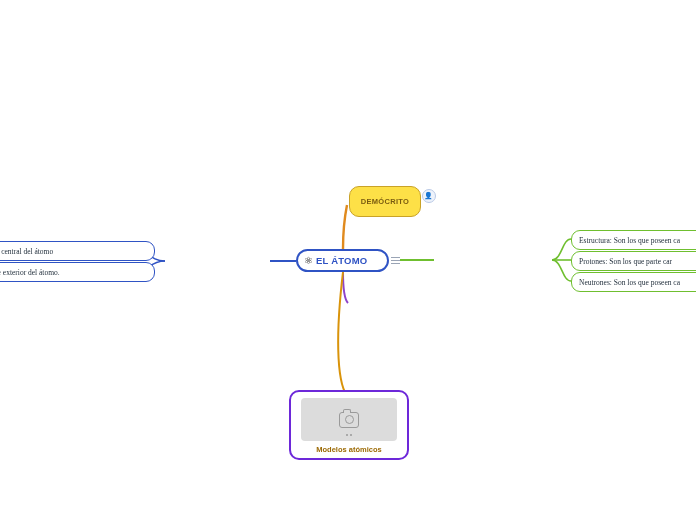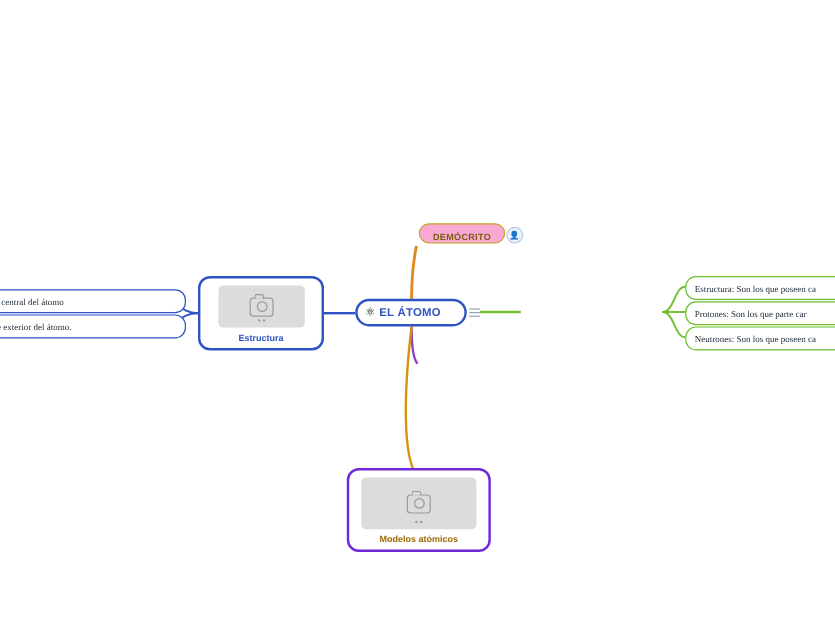--- a/index.html
+++ b/index.html
@@ -56,26 +56,26 @@
     font-size: 10px;
     margin-right: 3px;
     line-height: 1;
   }
 
   
   .democrito {
     left: 349px;
     top: 186px;
     width: 72px;
-    height: 17px;
+    height: 31px;
     border: 1.6px solid #c9a227;
     border-radius: 10px;
-    background: #f9a8d4;
-    display: flex;
-    align-items: flex-end;
+    background: #fde047;
+    display: flex;
+    align-items: center;
     justify-content: center;
   }
   .democrito .label {
     font-size: 7.5px;
     font-weight: bold;
     color: #7a5c10;
     letter-spacing: .3px;
   }
   .democrito-badge {
     position: absolute;
@@ -311,30 +311,20 @@
   <div class="node central">
     <span class="emoji">⚛</span>
     <span class="label">EL ÁTOMO</span>
   </div>
   <div class="handle">
     <i></i>
       <i></i>
       <i></i>
   </div>
 
-  <div class="node imgcard estructura">
-    <div class="thumb">
-      <div class="cam"></div>
-      <div class="dots" style="position:absolute;bottom:5px;left:50%;transform:translateX(-50%)">
-          <i></i>
-          <i></i>
-        </div>
-    </div>
-    <div class="caption">Estructura</div>
-  </div>
 
   <div class="leaf-left leafl-0">
     <span class="label">Núcleo: Es la parte central del átomo</span>
   </div>
   <div class="leaf-left leafl-1">
     <span class="label">Corteza: Es la parte exterior del átomo.</span>
   </div>
 
 
   <div class="node imgcard wide modelos">

